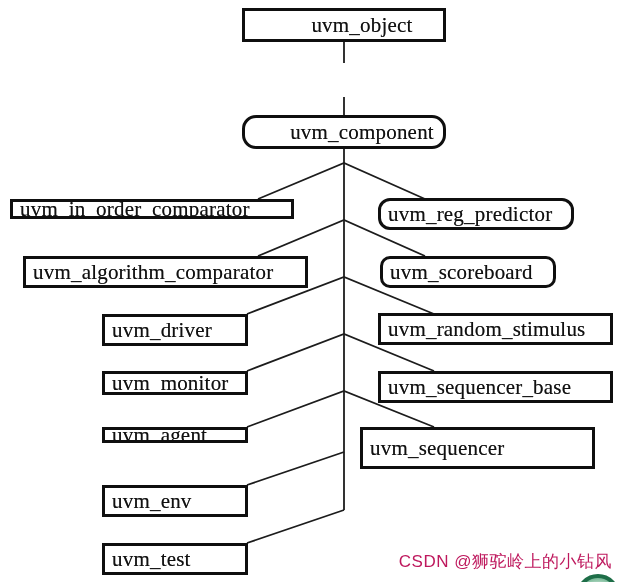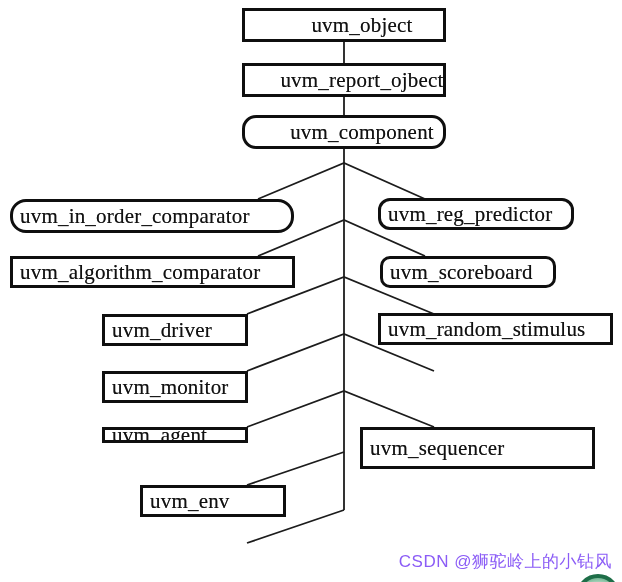--- a/index.html
+++ b/index.html
@@ -16,37 +16,37 @@
     white-space:nowrap;overflow:hidden;
     text-shadow:0 0 0.5px rgba(0,0,0,0.55);
   }
   .node.center{justify-content:center;padding-left:36px;}
   .node.side{justify-content:flex-start;padding-left:7px;}
   
   .n0{left:242px;top:8px;width:204px;height:34px;}
   .n1{left:242px;top:63px;width:204px;height:34px;}
   .n2{left:242px;top:115px;width:204px;height:34px;border-radius:14px;}
   
-  .n3{left:10px;top:199px;width:284px;height:34px;border-radius:16px;}
-  .n5{left:10px;top:256px;width:285px;height:32px;}
+  .n3{left:10px;top:199px;width:284px;height:20px;}
+  .n5{left:23px;top:256px;width:285px;height:32px;}
   .n7{left:102px;top:314px;width:146px;height:32px;text-align:right;}
-  .n9{left:102px;top:371px;width:146px;height:32px;}
+  .n9{left:102px;top:371px;width:146px;height:24px;}
   .n11{left:102px;top:427px;width:146px;height:16px;}
-  .n13{left:102px;top:485px;width:146px;height:32px;margin-left:38px;}
+  .n13{left:102px;top:485px;width:146px;height:32px;}
   .n14{left:102px;top:543px;width:146px;height:32px;}
   
   .n4{left:378px;top:198px;width:196px;height:32px;border-radius:12px;}
   .n6{left:380px;top:256px;width:176px;height:32px;border-radius:10px;}
   .n8{left:378px;top:313px;width:235px;height:32px;text-align:center;}
   .n10{left:378px;top:371px;width:235px;height:32px;}
   .n12{left:360px;top:427px;width:235px;height:42px;}
   #watermark{
     position:absolute;right:10px;top:550px;
     font-family:"Liberation Sans", sans-serif;
-    font-size:17px;color:#8b5cf6;letter-spacing:0.5px;
+    font-size:17px;color:#be185d;letter-spacing:0.5px;
   }
   #csdn-logo{
     position:absolute;left:576px;top:574px;width:44px;height:44px;
     border-radius:50%;box-sizing:border-box;
     border:4px solid #1e6e48;
     background:radial-gradient(circle at 50% 60%, #ffffff 35%, #8cc4a6 70%, #2e8b5f 100%);
   }
 </style>
 </head>
 <body>
@@ -60,30 +60,31 @@
     <polyline points="258,199 344,163 425,199"></polyline>
     <polyline points="258,256 344,220 425,256"></polyline>
     <polyline points="247,314 344,277 434,314"></polyline>
     <polyline points="247,371 344,334 434,371"></polyline>
     <polyline points="247,427 344,391 434,427"></polyline>
     <polyline points="247,485 344,452"></polyline>
     <polyline points="247,543 344,510"></polyline>
   </svg>
 
   <div class="node center n0">uvm_object</div>
-  <div class="node center n1">uvm_report_ojbect</div>
   <div class="node center n2">uvm_component</div>
 
   <div class="node side n3">uvm_in_order_comparator</div>
   <div class="node side n4">uvm_reg_predictor</div>
   <div class="node side n5">uvm_algorithm_comparator</div>
   <div class="node side n6">uvm_scoreboard</div>
   <div class="node side n7">uvm_driver</div>
   <div class="node side n8">uvm_random_stimulus</div>
   <div class="node side n9">uvm_monitor</div>
+  <div class="node side n10">uvm_sequencer_base</div>
   <div class="node side n11">uvm_agent</div>
   <div class="node side n12">uvm_sequencer</div>
   <div class="node side n13">uvm_env</div>
+  <div class="node side n14">uvm_test</div>
 
   <div id="watermark">CSDN @狮驼岭上的小钻风</div>
   <div id="csdn-logo"></div>
 
 </div>
 
 </body></html>

